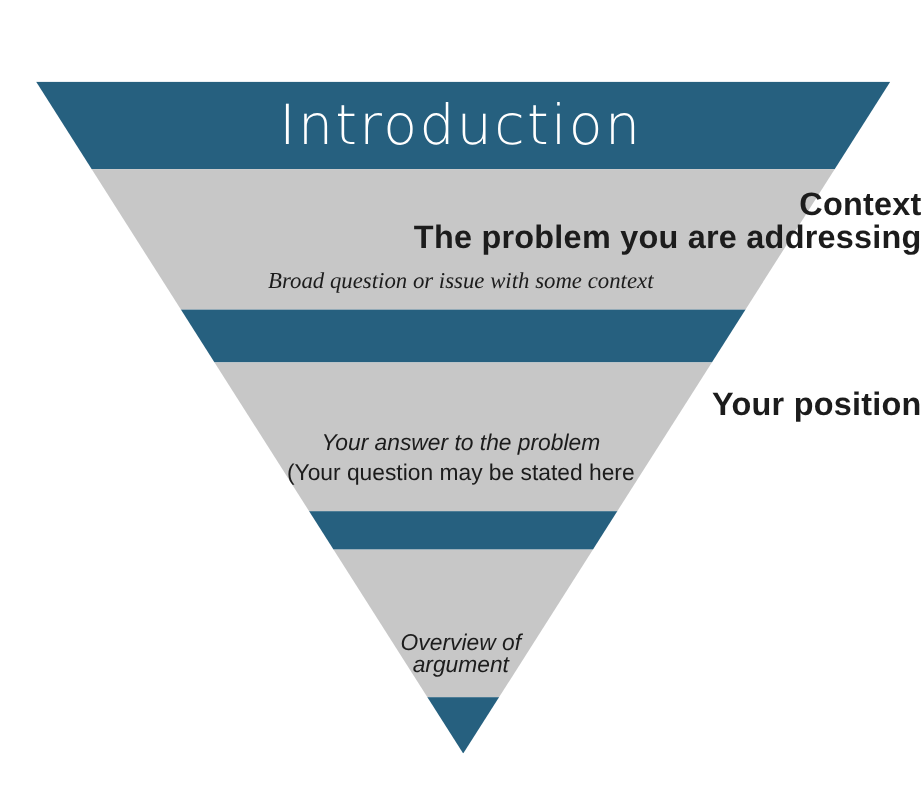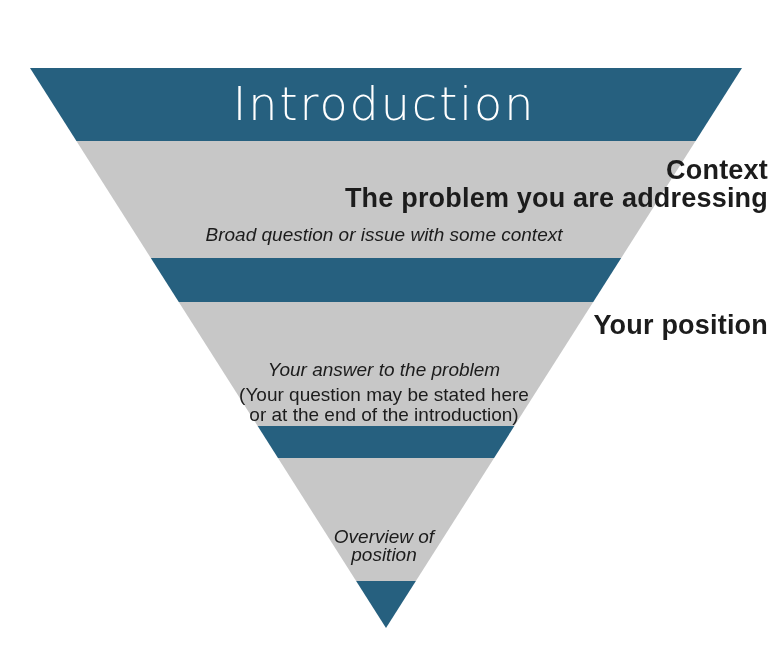--- a/index.html
+++ b/index.html
@@ -32,24 +32,24 @@
   .labels{position:absolute;left:0;top:0;width:644px;height:665px;pointer-events:none;}
   .txt{position:absolute;left:0;width:768px;text-align:center;color:var(--text_dark);}
   .title{
     top:75px;line-height:58px;font-size:46px;font-weight:300;
     letter-spacing:2px;color:var(--text_light);
     font-family:"DejaVu Sans","Liberation Sans",sans-serif;
   }
   .heading{font-size:27px;line-height:30px;font-weight:700;letter-spacing:0.2px;text-align:right;}
   .h-context{top:155px;}
   .h-problem{top:183px;}
-  .h-position{top:310px;}
+  .h-position{top:322px;}
   .h-mainpoints{top:482px;}
   .note{font-style:italic;font-size:19px;line-height:20px;font-weight:400;}
-  .n-broad{top:225px;}
+  .n-broad{top:225px;font-family:Liberation Serif, serif;}
   .n-answer{top:360px;}
   .n-overview{top:528px;line-height:18px;}
   .paren{top:385px;font-size:19px;line-height:20px;}
 </style>
 </head>
 <body>
 
 <div class="stage">
 
   <div class="triangle-clip">
@@ -66,22 +66,21 @@
     <div class="txt title">Introduction</div>
 
     <div class="txt heading h-context">Context</div>
     <div class="txt heading h-problem">The problem you are addressing</div>
     <div class="txt note n-broad">Broad question or issue with some context</div>
 
     <div class="txt heading h-position">Your position</div>
     <div class="txt note n-answer">Your answer to the problem</div>
     <div class="txt paren">
       <span>(Your question may be stated here</span><br>
-      <span>or at the end of the introduction)</span>
     </div>
 
     <div class="txt note n-overview">
       <span>Overview of</span><br>
-      <span>position</span>
+      <span>argument</span>
     </div>
   </div>
 
 </div>
 
 </body></html>

